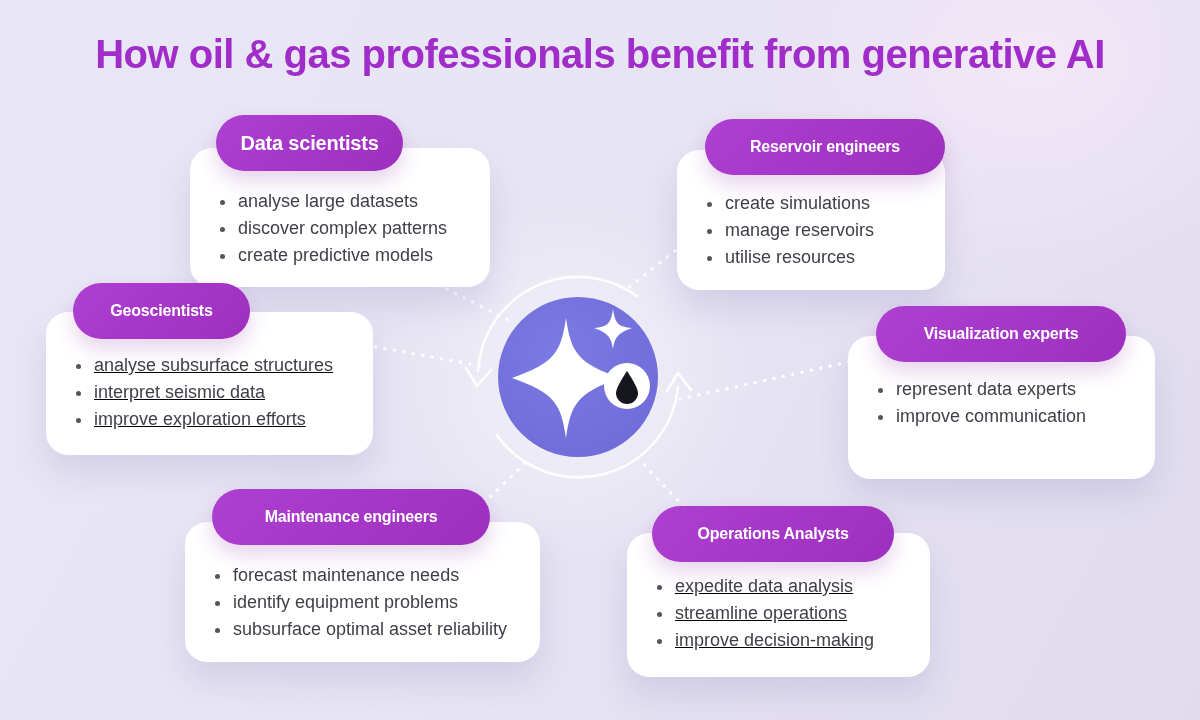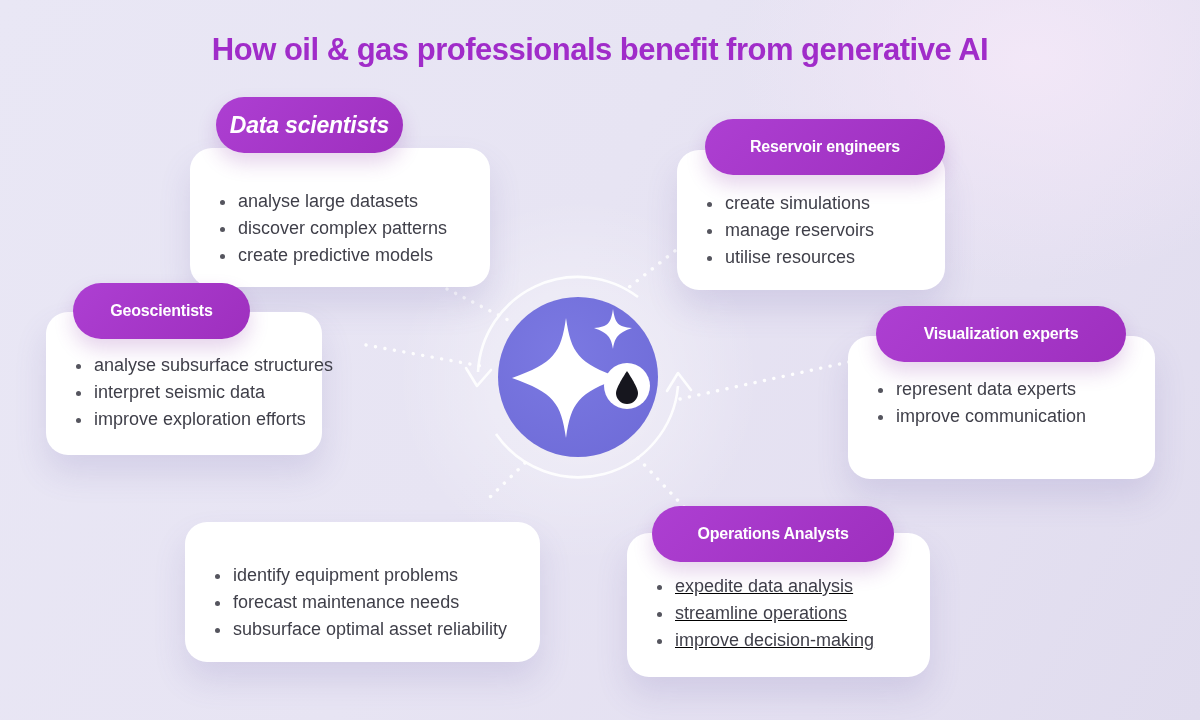--- a/index.html
+++ b/index.html
@@ -6,21 +6,21 @@
   body{font-family:"Liberation Sans", sans-serif;}
   .stage{
     position:relative;width:1200px;height:720px;overflow:hidden;
     background:
       radial-gradient(260px 260px at 578px 380px, rgba(255,255,255,0.50), rgba(255,255,255,0) 70%),
       radial-gradient(420px 320px at 1030px 60px, rgba(244,232,248,0.9), rgba(244,232,248,0) 70%),
       linear-gradient(118deg,#e9e7f5 0%, #e7e4f3 45%, #e4e0f1 75%, #e0dcee 100%);
   }
   .title{
     position:absolute;top:32px;left:0;width:1200px;text-align:center;
-    font-size:31px;font-weight:bold;letter-spacing:-0.5px;color:#a02cc9;
+    font-size:40px;font-weight:bold;letter-spacing:-0.5px;color:#a02cc9;
   }
   
   .links{position:absolute;left:0;top:0;z-index:1;}
   
   .card{
     position:absolute;background:#ffffff;border-radius:22px;z-index:2;
     box-shadow:0 18px 32px rgba(108,96,170,0.16);
   }
   .badge{
     position:absolute;height:56px;border-radius:28px;z-index:3;
@@ -81,55 +81,56 @@
     <path fill="#16161e" d="M129,74 C129,74 140,90 140,96 A11,11 0 1 1 118,96 C118,90 129,74 129,74 Z"></path>
   </svg>
 
   <div class="card" style="left:190px;top:148px;width:300px;height:139px;">
     <ul>
       <li>analyse large datasets</li>
       <li>discover complex patterns</li>
       <li>create predictive models</li>
     </ul>
   </div>
-  <div class="badge" style="left:216px;top:97px;width:187px;font-size:23px;font-style:italic;">Data scientists</div>
+  <div class="badge" style="left:216px;top:115px;width:187px;font-size:20px;">Data scientists</div>
 
   <div class="card" style="left:677px;top:150px;width:268px;height:140px;">
     <ul>
       <li>create simulations</li>
       <li>manage reservoirs</li>
       <li>utilise resources</li>
     </ul>
   </div>
   <div class="badge" style="left:705px;top:119px;width:240px;">Reservoir engineers</div>
 
-  <div class="card" style="left:46px;top:312px;width:276px;height:143px;">
+  <div class="card" style="left:46px;top:312px;width:327px;height:143px;text-decoration:underline;">
     <ul>
       <li>analyse subsurface structures</li>
       <li>interpret seismic data</li>
       <li>improve exploration efforts</li>
     </ul>
   </div>
   <div class="badge" style="left:73px;top:283px;width:177px;">Geoscientists</div>
 
   <div class="card" style="left:848px;top:336px;width:307px;height:143px;">
     <ul>
       <li>represent data experts</li>
       <li>improve communication</li>
     </ul>
   </div>
   <div class="badge" style="left:876px;top:306px;width:250px;">Visualization experts</div>
 
   <div class="card" style="left:185px;top:522px;width:355px;height:140px;">
     <ul>
+      <li>forecast maintenance needs</li>
       <li>identify equipment problems</li>
-      <li>forecast maintenance needs</li>
       <li>subsurface optimal asset reliability</li>
     </ul>
   </div>
+  <div class="badge" style="left:212px;top:489px;width:278px;">Maintenance engineers</div>
 
   <div class="card" style="left:627px;top:533px;width:303px;height:144px;text-decoration:underline;">
     <ul>
       <li>expedite data analysis</li>
       <li>streamline operations</li>
       <li>improve decision-making</li>
     </ul>
   </div>
   <div class="badge" style="left:652px;top:506px;width:242px;">Operations Analysts</div>
 

